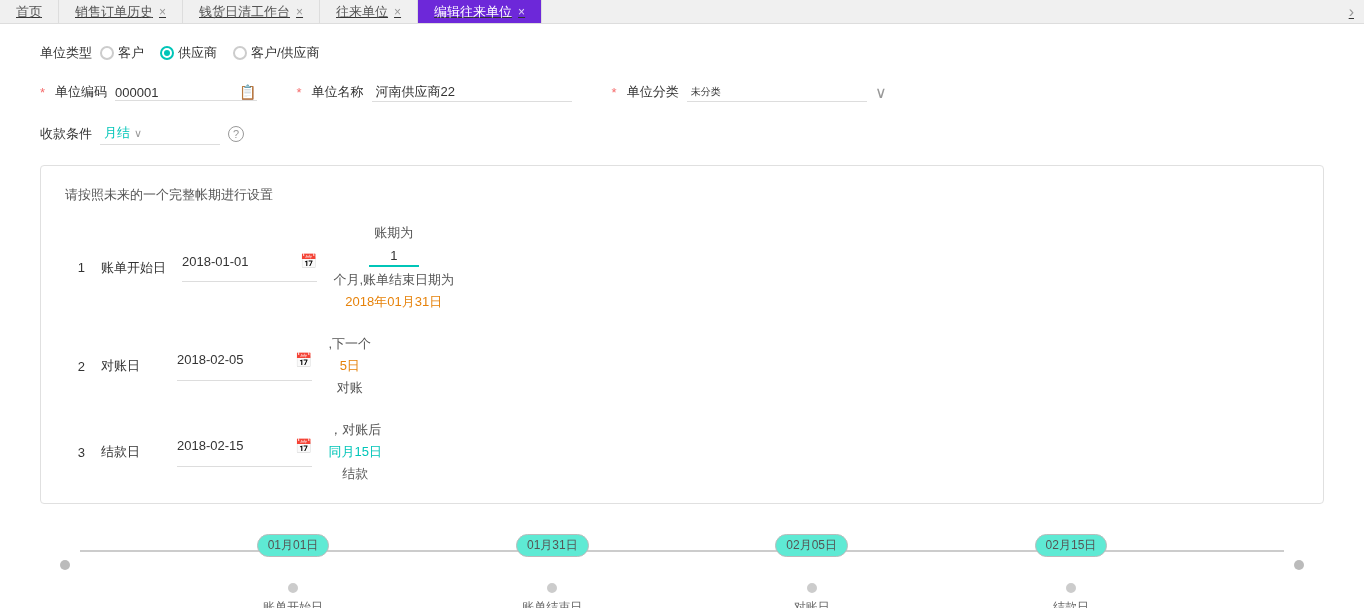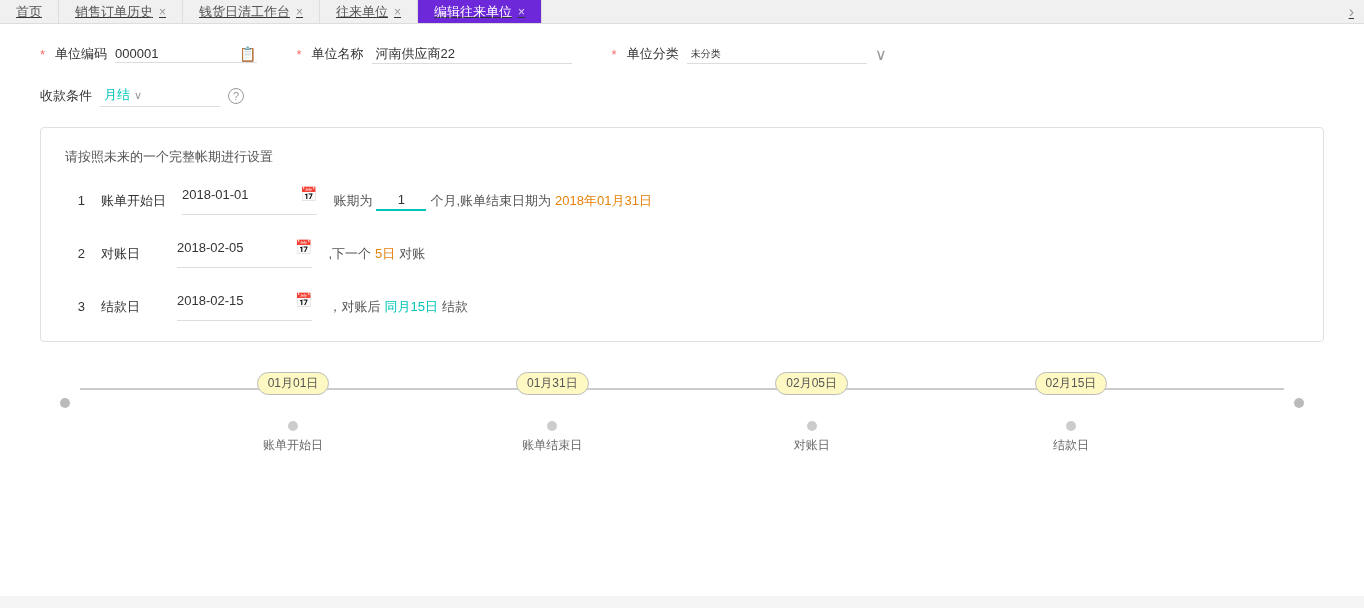--- a/index.html
+++ b/index.html
@@ -110,21 +110,21 @@
       border-bottom: 1px solid #ddd;
       outline: none;
       font-size: 13px;
       padding: 2px 4px;
       color: #333;
       background: transparent;
     }
 
     .input-with-icon {
       display: flex;
-      align-items: center;
+      align-items: flex-end;
       border-bottom: 1px solid #ddd;
       padding-bottom: 0;
     }
     .input-with-icon input {
       border: none;
       outline: none;
       font-size: 13px;
       color: #333;
       background: transparent;
       width: 100%;
@@ -228,20 +228,21 @@
       background: transparent;
       width: 110px;
     }
 
     .step-desc {
       font-size: 13px;
       color: #555;
       display: flex;
       align-items: center;
       gap: 4px;
+      flex-direction: column;
     }
     .highlight-orange { color: #e6820a; }
     .highlight-teal { color: #00c5b8; }
 
     .month-input {
       border: none;
       border-bottom: 2px solid #00c5b8;
       outline: none;
       font-size: 13px;
       width: 50px;
@@ -295,21 +296,21 @@
       background: #ccc;
       border: 2px solid #ccc;
       margin-top: 20px;
     }
     .timeline-badge {
       border: 1px solid #bbb;
       border-radius: 12px;
       padding: 2px 10px;
       font-size: 12px;
       color: #555;
-      background: #fef9c3;
+      background: #5eead4;
       white-space: nowrap;
     }
     .timeline-sub-label {
       font-size: 12px;
       color: #666;
       white-space: nowrap;
     }
   </style>
 </head>
 <body>
@@ -332,20 +333,39 @@
   </div>
   <div class="tab active">
     <span>编辑往来单位</span>
     <span class="close-x">×</span>
   </div>
   <div class="tabs-more">›</div>
 </div>
 
 <div class="page-content">
 
+  <div class="form-row">
+    <div class="form-field">
+      <span class="field-label">单位类型</span>
+      <div class="radio-group">
+        <div class="radio-item">
+          <div class="radio-circle"></div>
+          <span>客户</span>
+        </div>
+        <div class="radio-item">
+          <div class="radio-circle checked"></div>
+          <span>供应商</span>
+        </div>
+        <div class="radio-item">
+          <div class="radio-circle"></div>
+          <span>客户/供应商</span>
+        </div>
+      </div>
+    </div>
+  </div>
 
   <div class="form-row">
     <div class="form-field">
       <span class="required-star">*</span>
       <span class="field-label">单位编码</span>
       <div class="input-with-icon">
         <input type="text" style="width: 120px;" value="000001">
         <span class="calendar-icon">📋</span>
       </div>
     </div>

